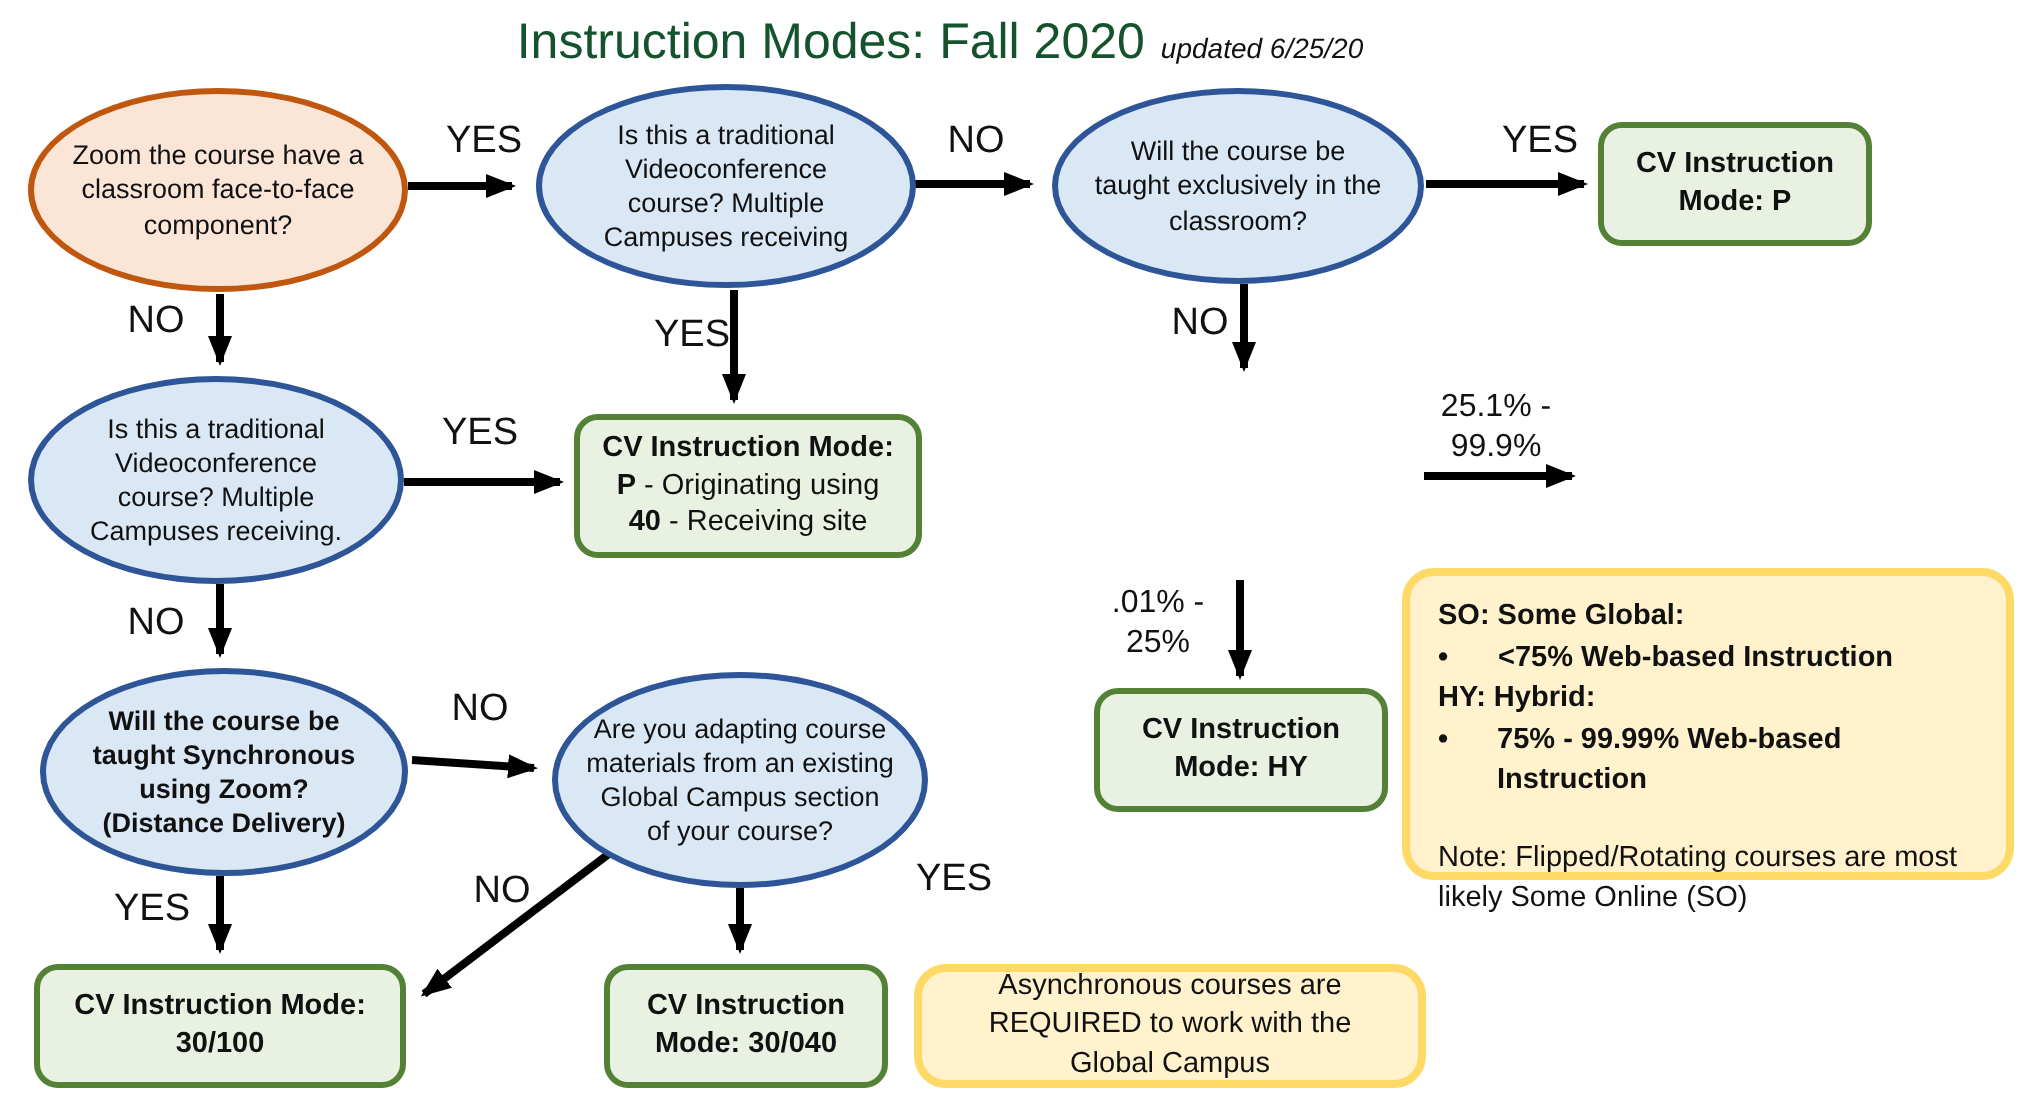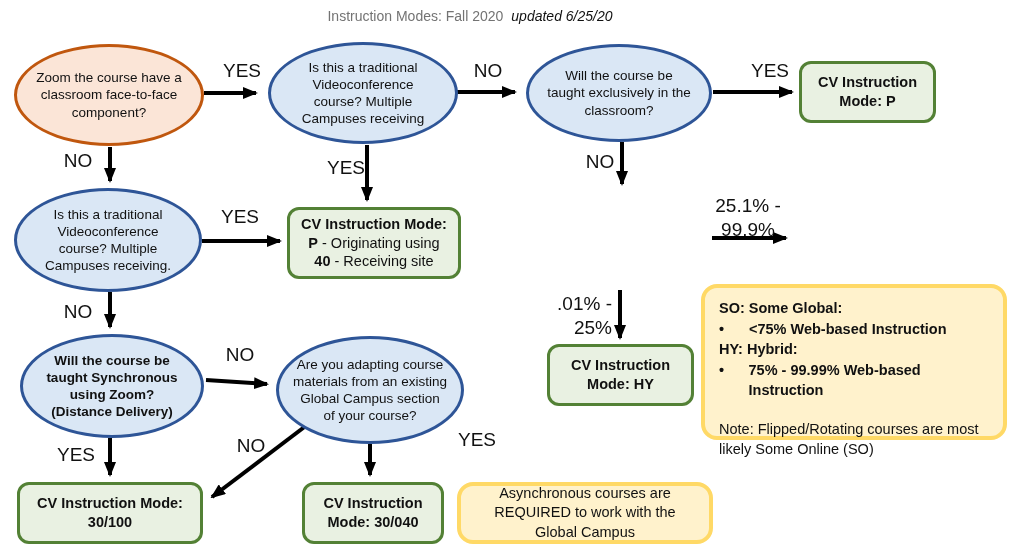--- a/index.html
+++ b/index.html
@@ -1,21 +1,21 @@
 <!DOCTYPE html>
 <html><head>
 <meta charset="utf-8">
 <style>
   * { margin:0; padding:0; box-sizing:border-box; }
   html,body { background:#ffffff; }
   body { font-family:"Liberation Sans", sans-serif; color:#111; }
   .canvas { position:relative; width:1014px; height:560px; background:#fff; overflow:hidden; }
 
   .title-wrap { position:absolute; left:170px; top:7px; width:600px; text-align:center; white-space:nowrap; }
-  .title-main { font-size:14px; color:#737373; }
+  .title-main { font-size:25px; color:#14532d; }
   .title-upd { font-size:14px; font-style:italic; margin-left:8px; color:#111; }
 
   .ellipse { position:absolute; border-radius:50%; display:flex; align-items:center; justify-content:center;
              text-align:center; font-size:13.5px; line-height:1.27; padding:8px 18px; }
   .blue   { border:3px solid #2E5597; background:#DAE7F5; }
   .orange { border:3px solid #C0570E; background:#FBE5D7; }
 
   .gbox { position:absolute; border:3.5px solid #538135; background:#E9F1E2; border-radius:12px;
           display:flex; flex-direction:column; align-items:center; justify-content:center;
           text-align:center; font-weight:bold; font-size:14.5px; line-height:1.3; padding:4px 10px; }
@@ -26,21 +26,21 @@
   .info-inner { padding:10px 12px 8px 14px; font-size:14.5px; line-height:1.42; }
   .b { font-weight:bold; }
   .bullet-row { display:flex; font-weight:bold; }
   .bullet-glyph { width:14px; }
   .bullet-txt { padding-left:16px; }
   .spacer { height:18px; }
   .async-box { display:flex; align-items:center; justify-content:center; text-align:center;
                font-size:14.5px; line-height:1.35; padding:6px 16px; }
 
   .lbl  { position:absolute; font-size:19px; text-align:center; }
-  .plbl { position:absolute; font-size:19px; text-align:center; line-height:1.25; }
+  .plbl { position:absolute; font-size:16px; text-align:center; line-height:1.25; }
 
   svg.arrows { position:absolute; left:0; top:0; width:1014px; height:560px; pointer-events:none; }
   svg.arrows line { stroke:#000; stroke-width:4; }
 </style>
 </head>
 <body>
 
 <div class="canvas">
 
   <div class="title-wrap">
@@ -140,19 +140,19 @@
 
   <div class="lbl" style="left:214px; top:60px; width:56px;">YES</div>
   <div class="lbl" style="left:464px; top:60px; width:48px;">NO</div>
   <div class="lbl" style="left:742px; top:60px; width:56px;">YES</div>
   <div class="lbl" style="left:56px;  top:150px; width:44px;">NO</div>
   <div class="lbl" style="left:320px; top:157px; width:52px;">YES</div>
   <div class="lbl" style="left:578px; top:151px; width:44px;">NO</div>
   <div class="lbl" style="left:214px; top:206px; width:52px;">YES</div>
   <div class="lbl" style="left:56px;  top:301px; width:44px;">NO</div>
   <div class="plbl" style="left:708px; top:194px; width:80px;">25.1% - 99.9%</div>
-  <div class="plbl" style="left:546px; top:292px; width:66px;text-align:right;">.01% - 25%</div>
+  <div class="plbl" style="left:546px; top:292px; width:66px;">.01% - 25%</div>
   <div class="lbl" style="left:216px; top:344px; width:48px;">NO</div>
   <div class="lbl" style="left:52px;  top:444px; width:48px;">YES</div>
   <div class="lbl" style="left:226px; top:435px; width:50px;">NO</div>
   <div class="lbl" style="left:450px; top:429px; width:54px;">YES</div>
 
 </div>
 
 </body></html>

